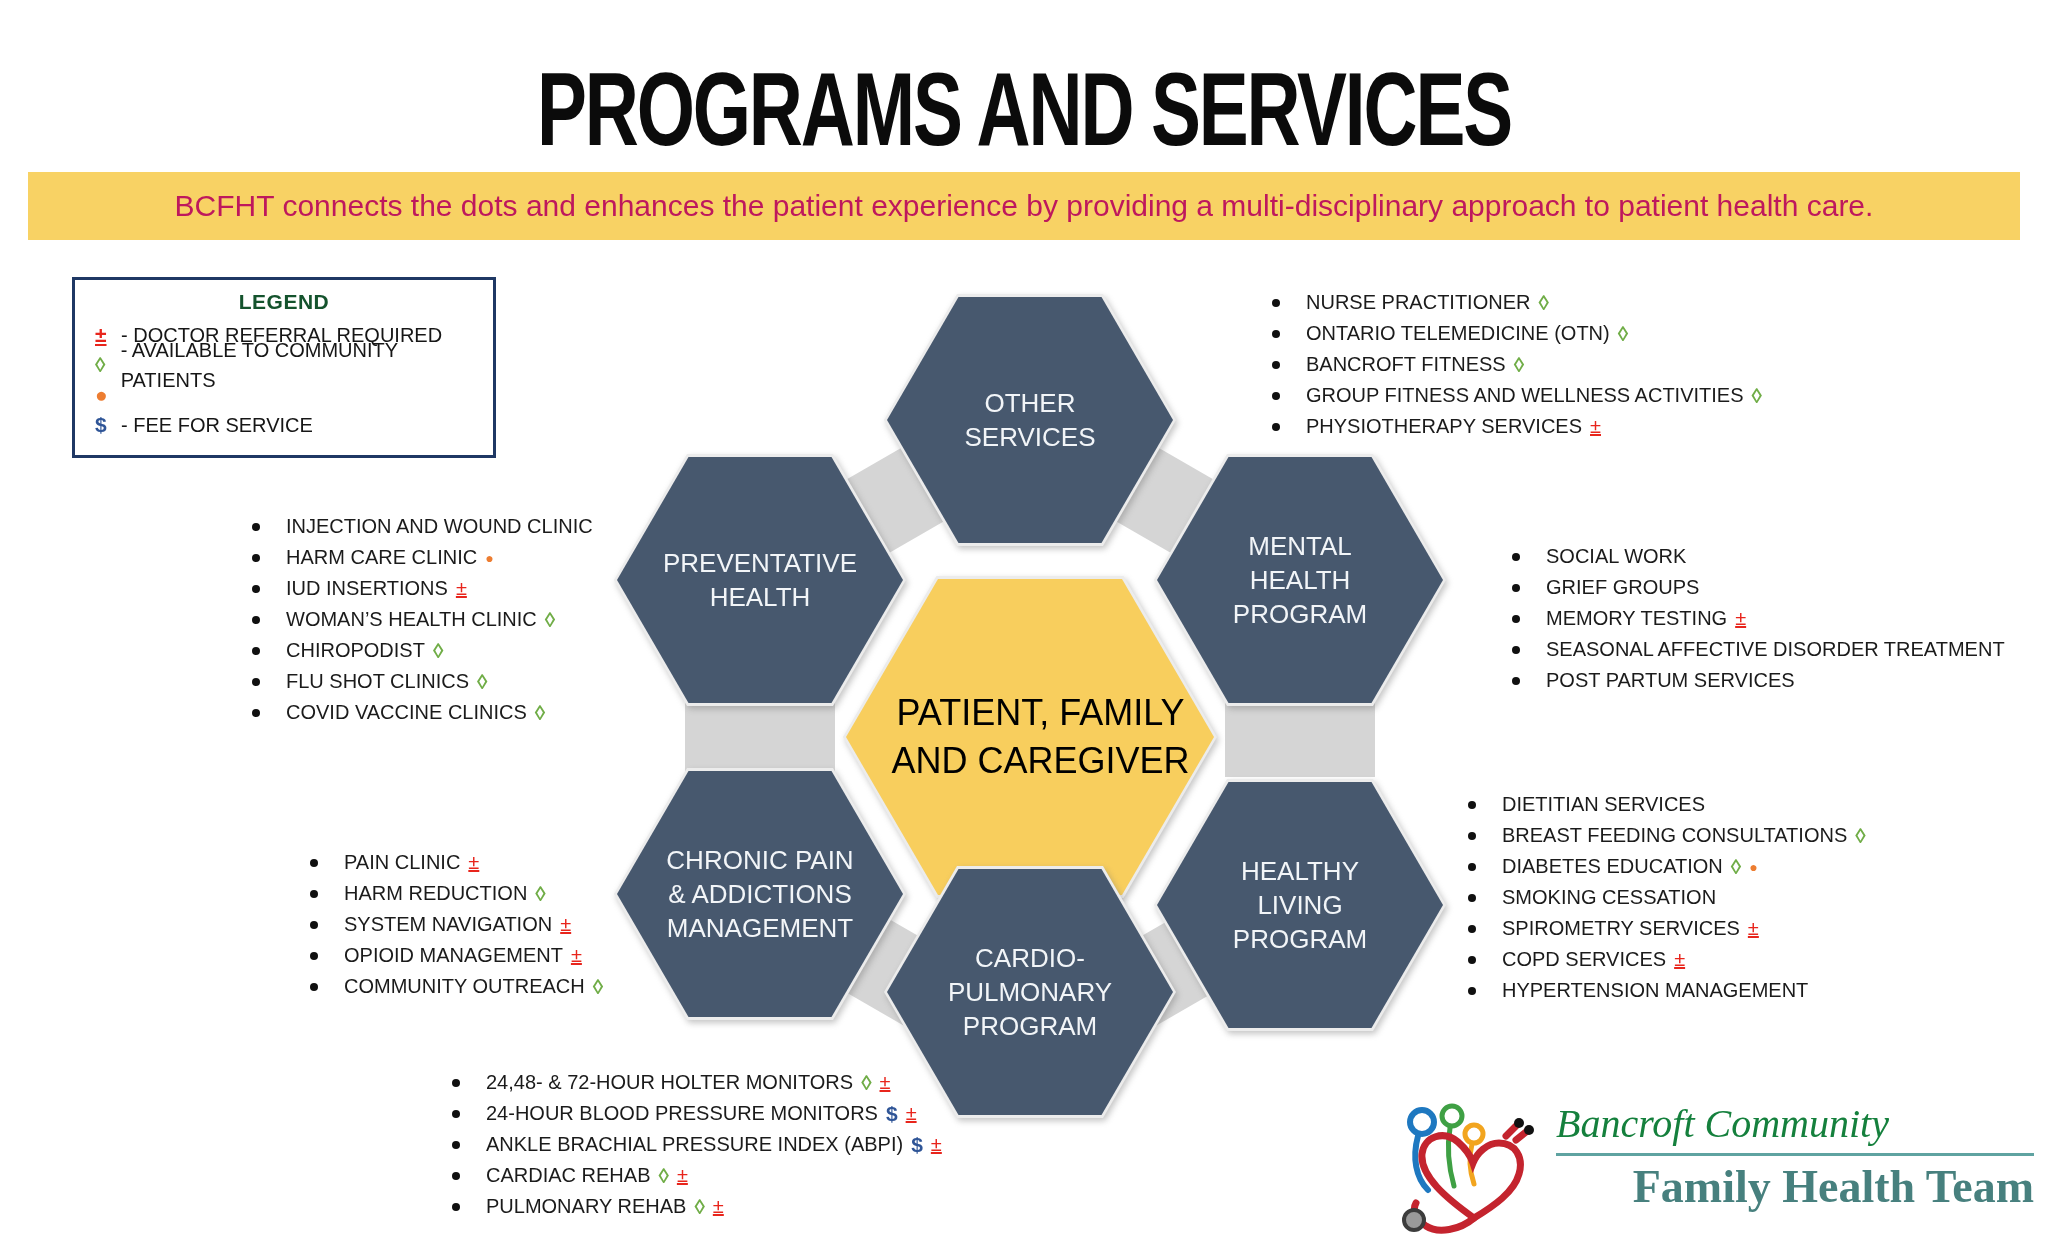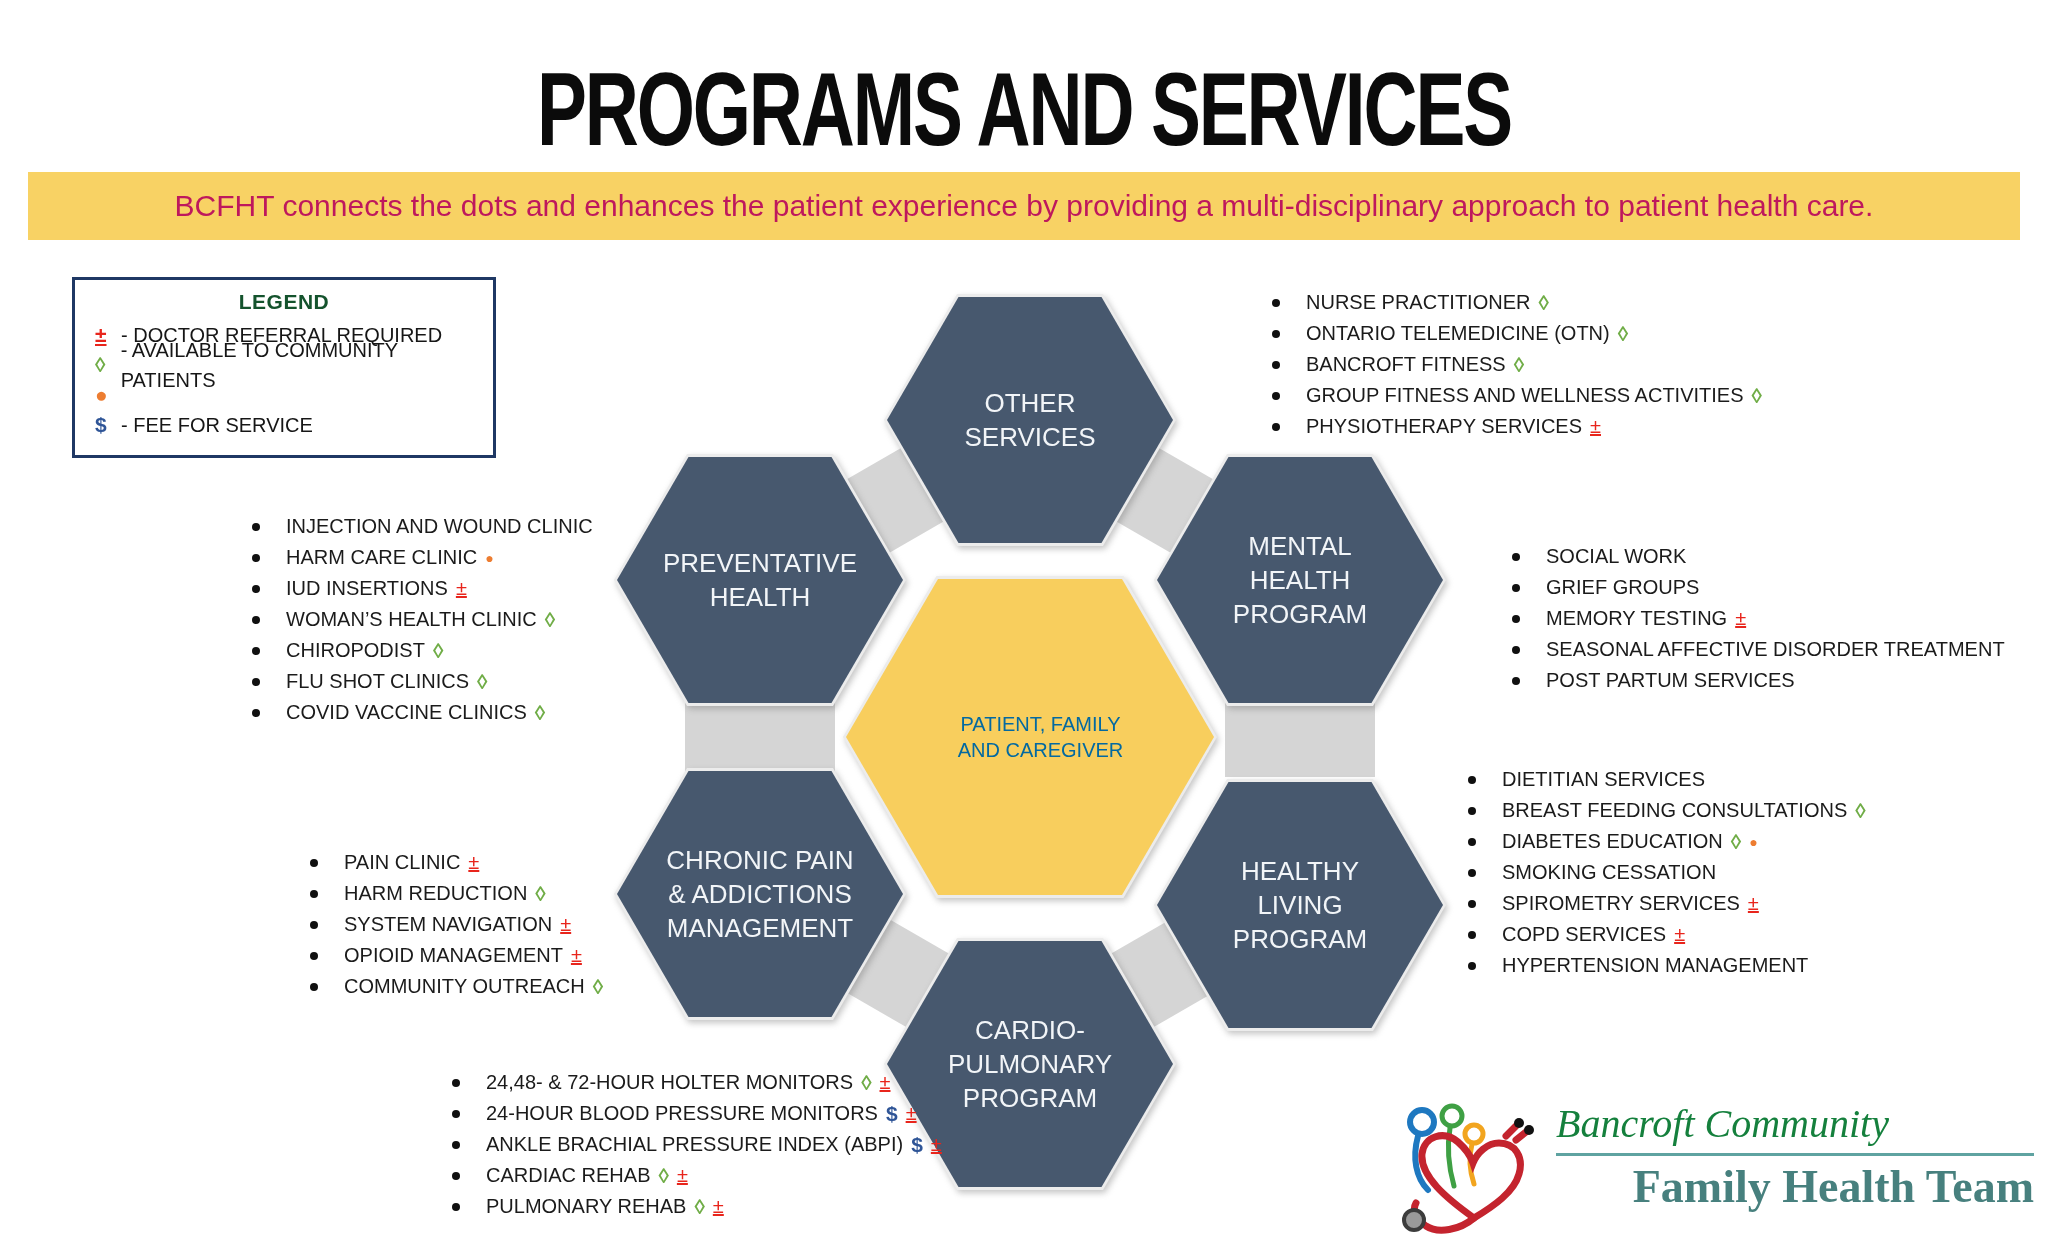--- a/index.html
+++ b/index.html
@@ -23,21 +23,21 @@
   .legend .sym{width:26px;display:inline-block;font-weight:700;font-size:21px;}
 
   
   .hexshape{clip-path:polygon(25% 0%,75% 0%,100% 50%,75% 100%,25% 100%,0% 50%);}
   .hex{position:absolute;filter:drop-shadow(2px 3px 3px rgba(110,110,110,.40));}
   .hex .border{position:absolute;inset:0;background:#ececec;}
   .hex .fill{position:absolute;inset:3px;background:var(--hex-dark);
              display:flex;align-items:center;justify-content:center;}
   .hex .label{white-space:pre-line;text-align:center;color:#f2f5f8;font-size:26px;line-height:1.32;}
   .hex.center .fill{background:var(--hex-yellow);}
-  .hex.center .label{color:#0369a1;font-size:20px;margin-left:21px;}
+  .hex.center .label{color:#000000;font-size:36px;margin-left:21px;}
 
   .connector{position:absolute;background:var(--connector-gray);}
 
   
   .svc{position:absolute;list-style:none;margin:0;padding:0;}
   .svc .row{height:31px;display:flex;align-items:center;font-size:20px;color:#1b1b1b;white-space:nowrap;}
   .svc .row::before{content:"";width:8px;height:8px;border-radius:50%;background:#101010;
                     margin-right:26px;flex-shrink:0;}
   .mk{margin-left:8px;}
   .mk-diamond{font-weight:700;font-size:21px;}
@@ -131,21 +131,21 @@
       </div>
   </div>
   <div class="hex" style="left:1154px;top:768px;width:292px;height:252px;margin-top:11px;">
     <div class="border hexshape"></div>
     <div class="fill hexshape">
         <span class="label">HEALTHY
 LIVING
 PROGRAM</span>
       </div>
   </div>
-  <div class="hex" style="left:884px;top:938px;width:292px;height:252px;">
+  <div class="hex" style="left:884px;top:866px;width:292px;height:252px;">
     <div class="border hexshape"></div>
     <div class="fill hexshape">
         <span class="label">CARDIO-
 PULMONARY
 PROGRAM</span>
       </div>
   </div>
 
   <ul class="svc" style="left:1272px;top:287px;">
       <li class="row">
@@ -209,21 +209,21 @@
         <span class="lbl">MEMORY TESTING</span>
         <span class="mk mk-plusminus" style="color: rgb(232, 37, 28); text-decoration: underline;">±</span>
       </li>
       <li class="row">
         <span class="lbl">SEASONAL AFFECTIVE DISORDER TREATMENT</span>
       </li>
       <li class="row">
         <span class="lbl">POST PARTUM SERVICES</span>
       </li>
     </ul>
-  <ul class="svc" style="left:1468px;top:764px;text-align:center;">
+  <ul class="svc" style="left:1468px;top:789px;text-align:center;">
       <li class="row">
         <span class="lbl">DIETITIAN SERVICES</span>
       </li>
       <li class="row">
         <span class="lbl">BREAST FEEDING CONSULTATIONS</span>
         <span class="mk mk-diamond" style="color: rgb(112, 173, 71);">◊</span>
       </li>
       <li class="row">
         <span class="lbl">DIABETES EDUCATION</span>
         <span class="mk mk-diamond" style="color: rgb(112, 173, 71);">◊</span>

